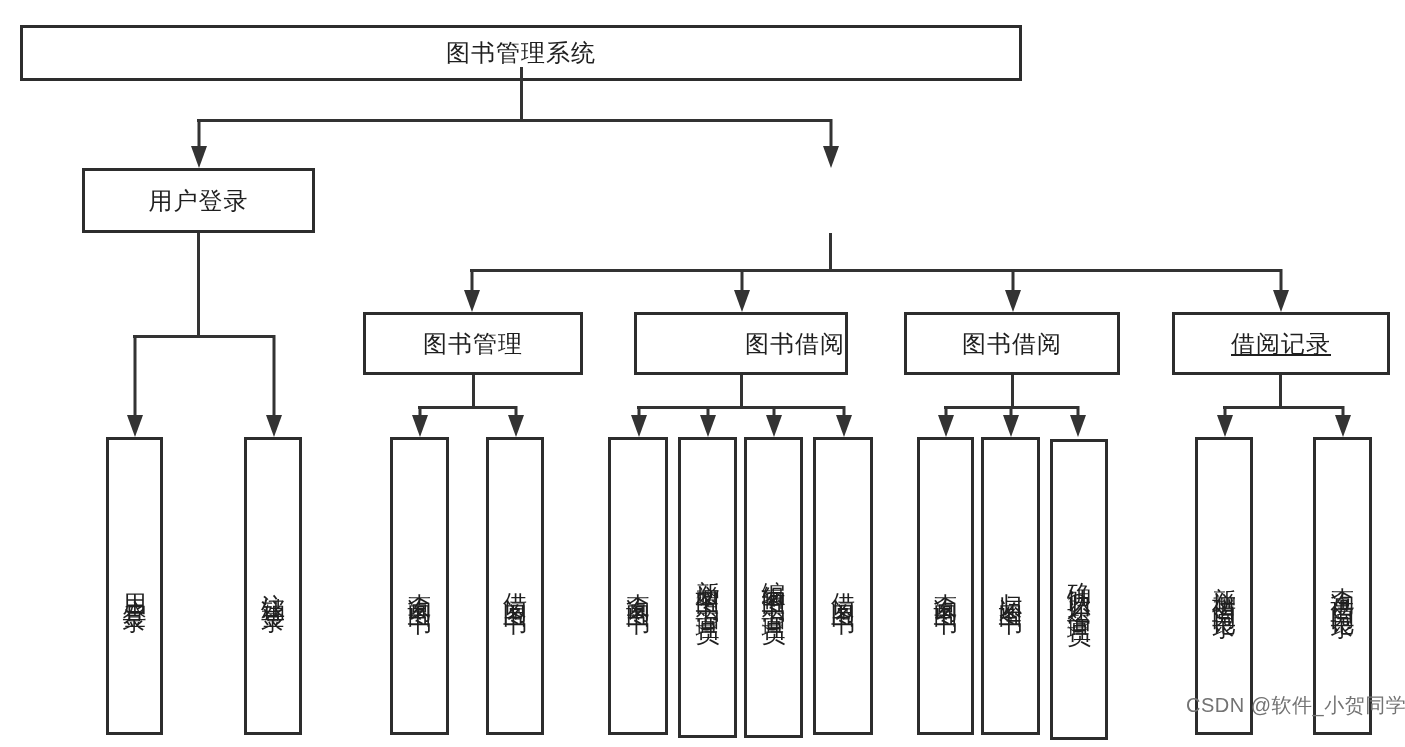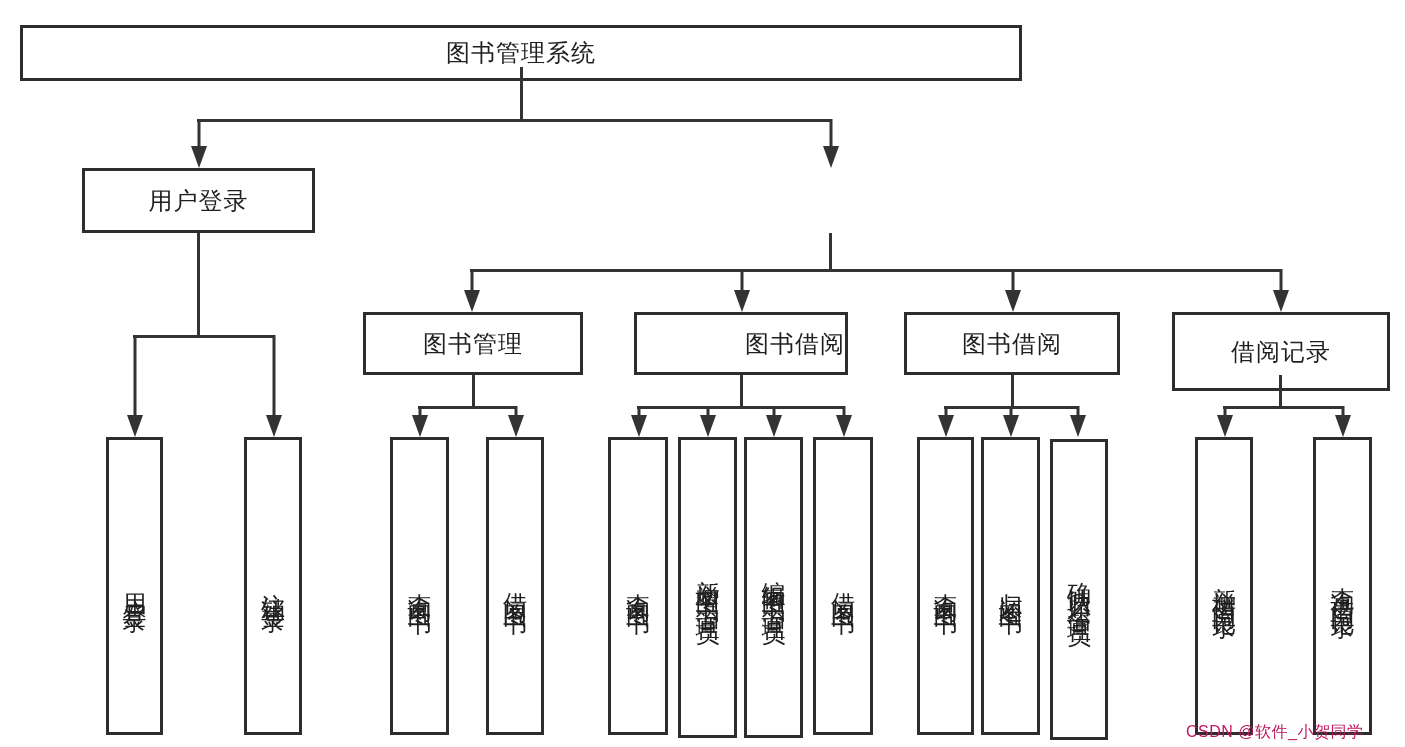--- a/index.html
+++ b/index.html
@@ -25,22 +25,22 @@
     content:"";position:absolute;top:0;bottom:16px;left:50%;
     transform:translateX(-50%);width:3px;background:#333333;
   }
   .arrow::after{
     content:"";position:absolute;bottom:0;left:50%;transform:translateX(-50%);
     width:0;height:0;border-style:solid;
     border-width:22px 8px 0 8px;
     border-color:#333333 transparent transparent transparent;
   }
   .watermark{
-    position:absolute;left:1186px;top:722px;z-index:10;
-    font-size:16px;color:#be185d;letter-spacing:0.5px;white-space:nowrap;
+    position:absolute;left:1186px;top:692px;z-index:10;
+    font-size:20px;color:#737373;letter-spacing:0.5px;white-space:nowrap;
   }
 </style>
 </head>
 <body>
 
 <div class="stage">
 
   <div class="box hbox" style="left:20px;top:25px;width:1002px;height:56px;">
     <span>图书管理系统</span>
   </div>
@@ -68,21 +68,21 @@
 
   <div class="box hbox" style="left:363px;top:312px;width:220px;height:63px;">
     <span>图书管理</span>
   </div>
   <div class="box hbox" style="left:634px;top:312px;width:214px;height:63px;justify-content:flex-end;">
     <span>图书借阅</span>
   </div>
   <div class="box hbox" style="left:904px;top:312px;width:216px;height:63px;">
     <span>图书借阅</span>
   </div>
-  <div class="box hbox" style="left:1172px;top:312px;width:218px;height:79px;">
+  <div class="box hbox" style="left:1172px;top:312px;width:218px;height:63px;text-decoration:underline;">
     <span>借阅记录</span>
   </div>
 
   <div class="vline" style="left:472px;top:375px;height:31px;"></div>
   <div class="hline" style="left:418px;top:406px;width:99px;"></div>
   <div class="arrow" style="left:418px;top:406px;height:31px;"></div>
   <div class="arrow" style="left:514px;top:406px;height:31px;"></div>
 
   <div class="vline" style="left:740px;top:375px;height:31px;"></div>
   <div class="hline" style="left:637px;top:406px;width:208px;"></div>

